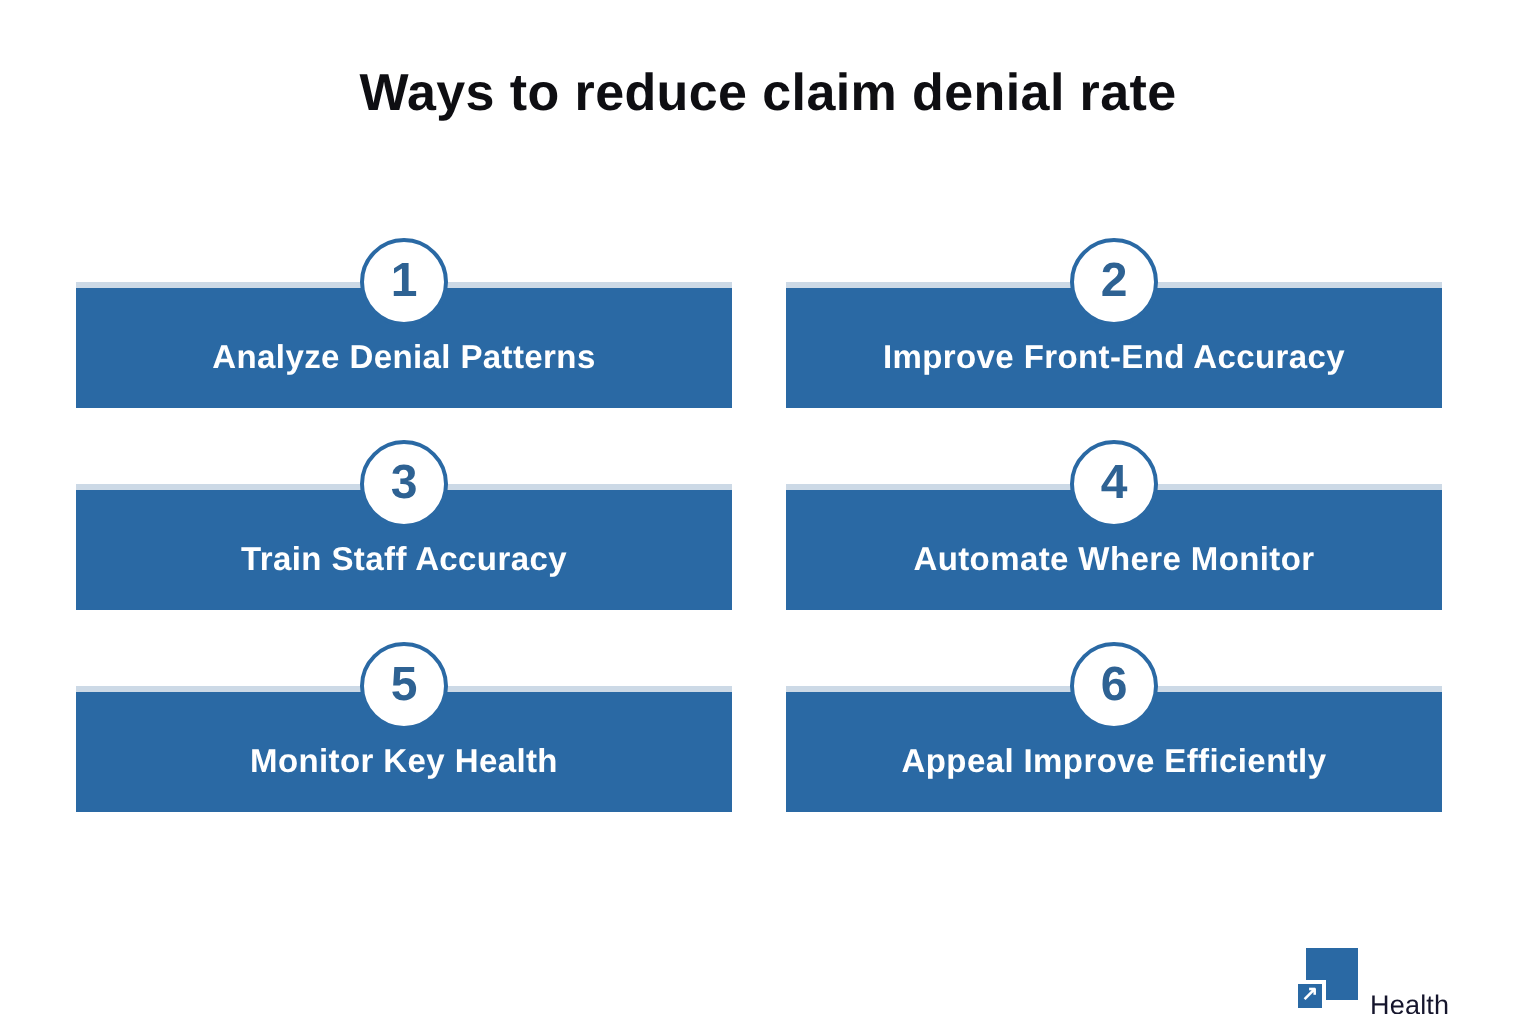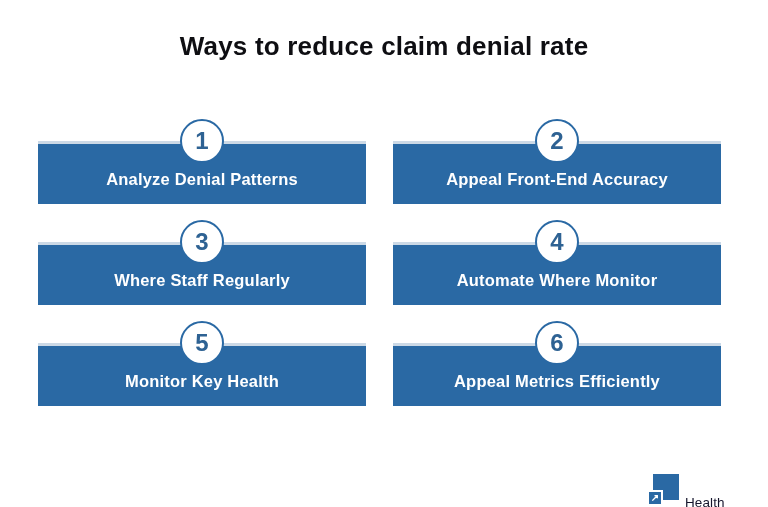--- a/index.html
+++ b/index.html
@@ -126,49 +126,49 @@
     <div class="step">
       <div class="num-circle">1</div>
       <div class="bar">
         <div class="bar-label">Analyze Denial Patterns</div>
       </div>
     </div>
 
     <div class="step">
       <div class="num-circle">2</div>
       <div class="bar">
-        <div class="bar-label">Appeal Front-End Accuracy</div>
+        <div class="bar-label">Improve Front-End Accuracy</div>
       </div>
     </div>
 
     <div class="step">
       <div class="num-circle">3</div>
       <div class="bar">
-        <div class="bar-label">Where Staff Regularly</div>
+        <div class="bar-label">Train Staff Accuracy</div>
       </div>
     </div>
 
     <div class="step">
       <div class="num-circle">4</div>
       <div class="bar">
         <div class="bar-label">Automate Where Monitor</div>
       </div>
     </div>
 
     <div class="step">
       <div class="num-circle">5</div>
       <div class="bar">
         <div class="bar-label">Monitor Key Health</div>
       </div>
     </div>
 
     <div class="step">
       <div class="num-circle">6</div>
       <div class="bar">
-        <div class="bar-label">Appeal Metrics Efficiently</div>
+        <div class="bar-label">Appeal Improve Efficiently</div>
       </div>
     </div>
 
   </div>
 
   <div class="logo">
     <div class="logo-mark">
       <div class="logo-big-sq"></div>
       <div class="logo-small-sq">↗</div>
     </div>

